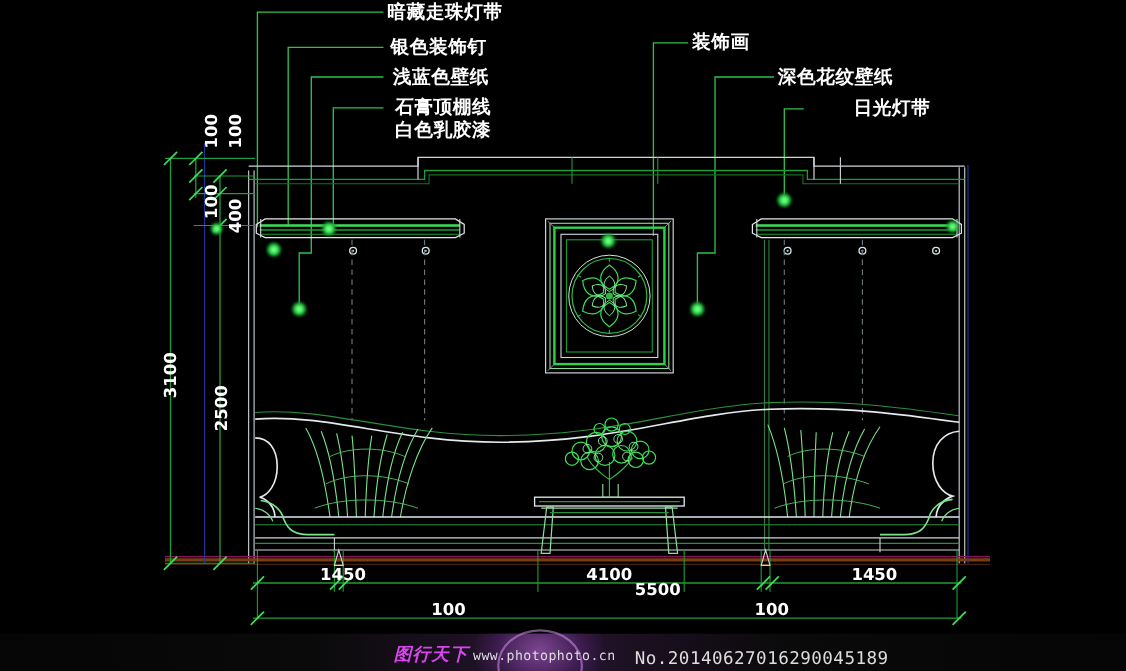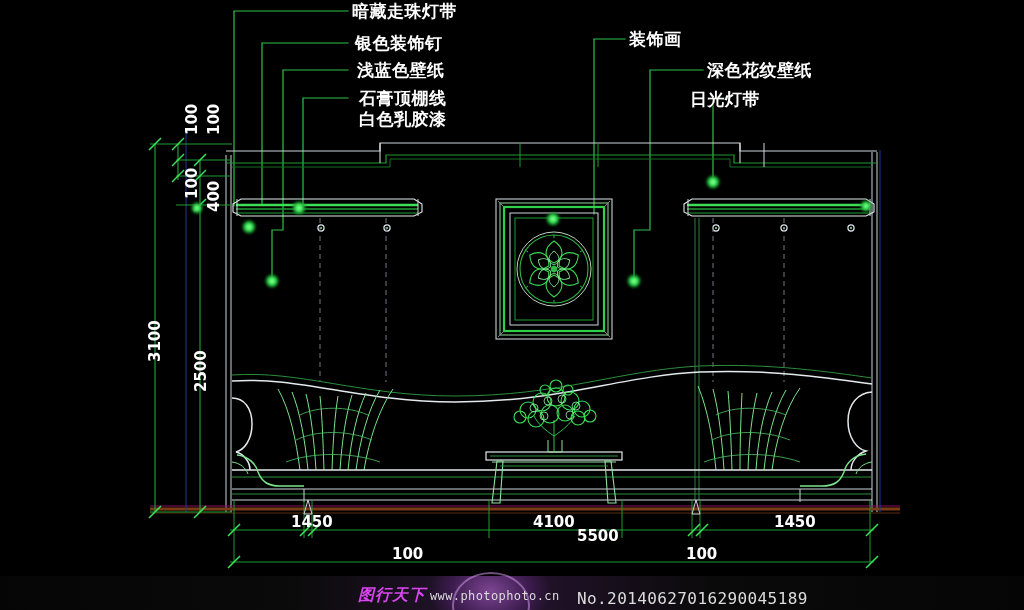--- a/index.html
+++ b/index.html
@@ -473,21 +473,21 @@
   <div class="label" style="left:357px; top:62px;">浅蓝色壁纸</div>
 
   <div class="label" style="left:359px; top:90px;">石膏顶棚线</div>
 
   <div class="label" style="left:359px; top:111px;">白色乳胶漆</div>
 
   <div class="label" style="left:629px; top:31px;">装饰画</div>
 
   <div class="label" style="left:707px; top:62px;">深色花纹壁纸</div>
 
-  <div class="label" style="left:690px; top:91px;">日光灯带</div>
+  <div class="label" style="left:776px; top:91px;">日光灯带</div>
 
   <div class="dimtext vert" style="left:185px; top:135px;">100</div>
 
   <div class="dimtext vert" style="left:207px; top:135px;">100</div>
 
   <div class="dimtext vert" style="left:185px; top:199px;">100</div>
 
   <div class="dimtext vert" style="left:207px; top:212px;">400</div>
 
   <div class="dimtext vert" style="left:148px; top:362px;">3100</div>

